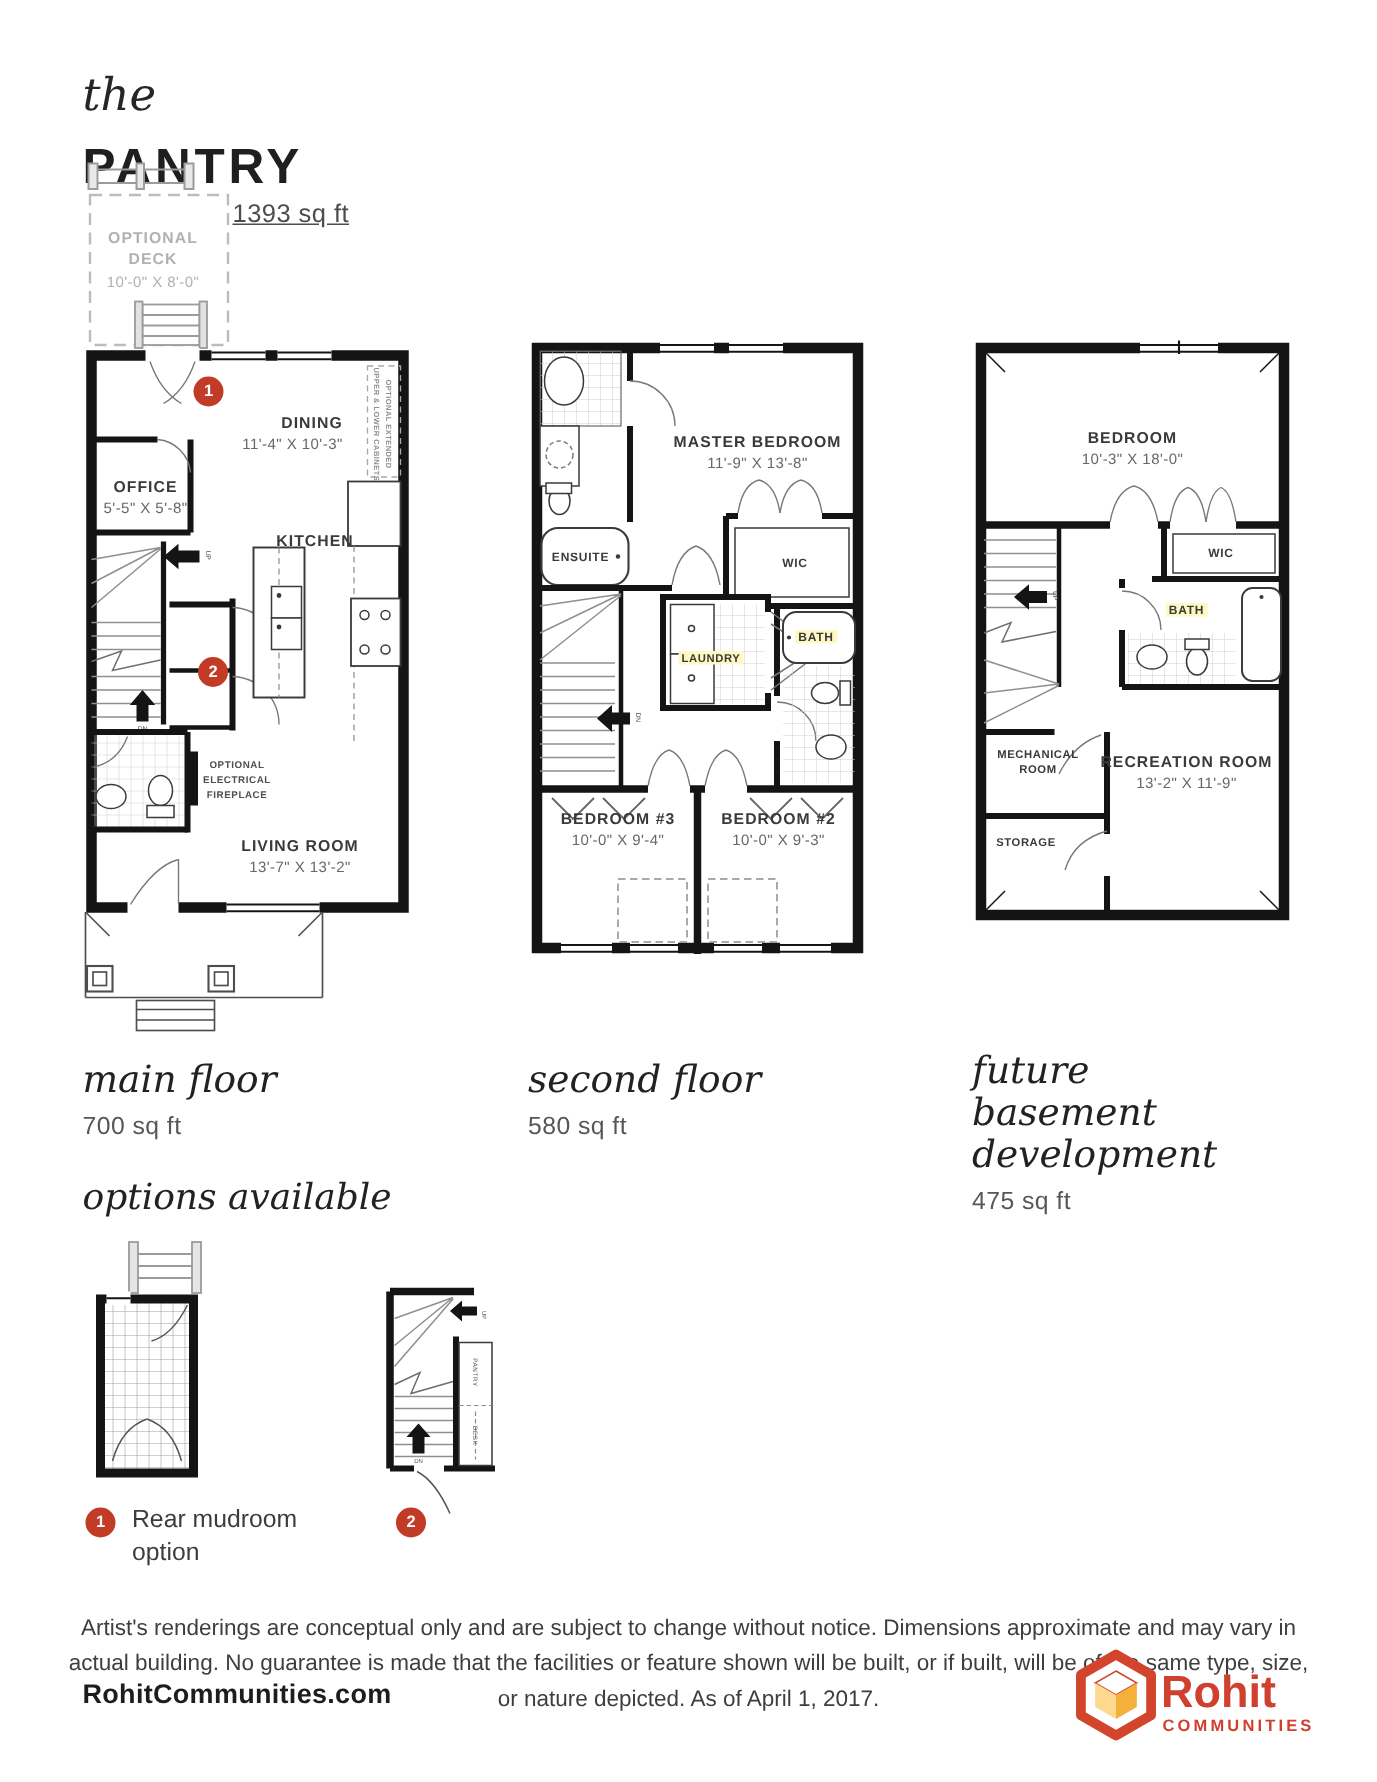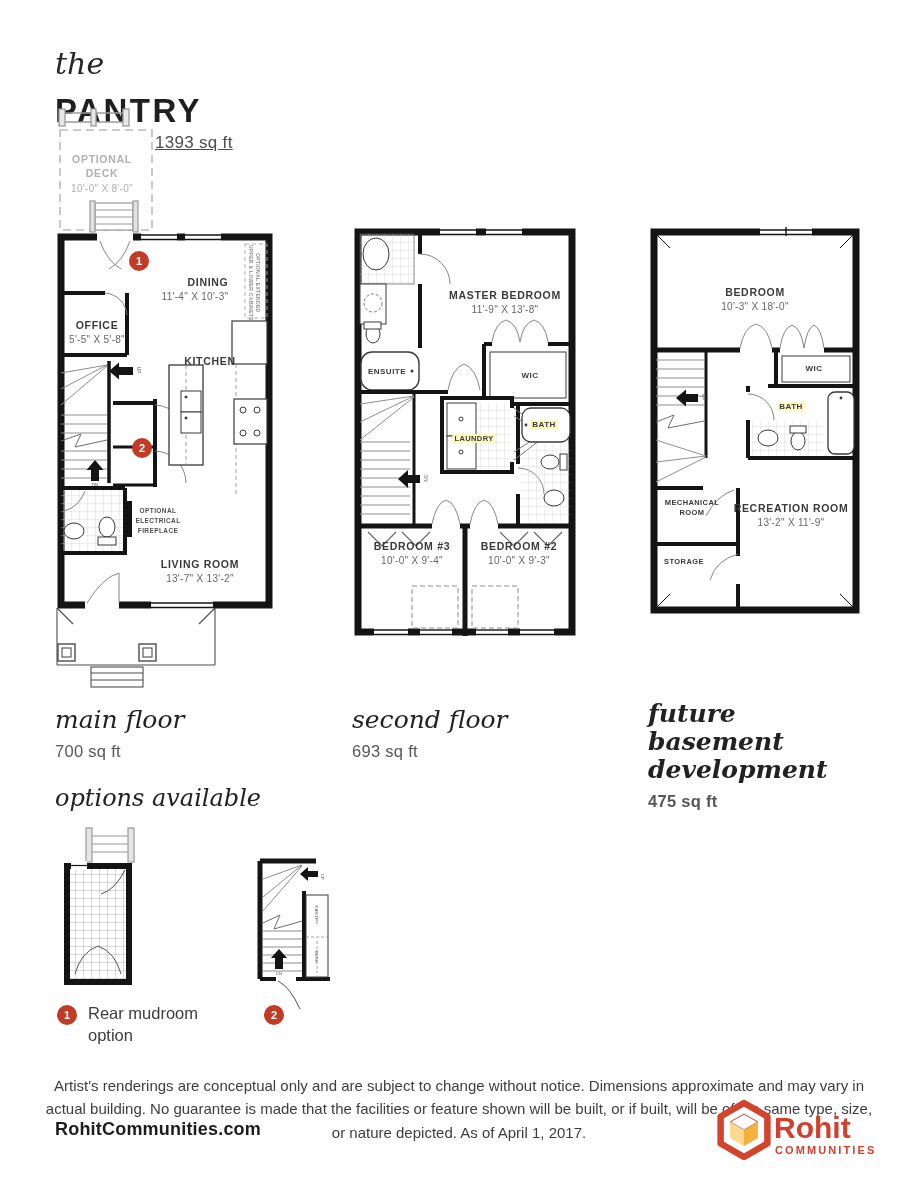--- a/index.html
+++ b/index.html
@@ -405,23 +405,23 @@
     <div class="rn">STORAGE</div>
   </div>
 </section>
 
 <div class="caption" style="left:55px;top:706px;">
   <div>main floor</div>
   <div class="sqft">700 sq ft</div>
 </div>
 <div class="caption" style="left:352px;top:706px;">
   <div>second floor</div>
-  <div class="sqft">693 sq ft</div>
+  <div class="sqft">580 sq ft</div>
 </div>
-<div class="caption" style="left:648px;top:700px;width:190px;font-weight:bold;">
+<div class="caption" style="left:648px;top:700px;width:190px;">
   <div>future basement development</div>
   <div class="sqft">475 sq ft</div>
 </div>
 
 <div class="options-heading">options available</div>
 
 <section class="plan" style="left:59px;top:826px;width:78px;height:166px;">
   <svg width="78" height="166" viewBox="0 0 78 166">
     <defs>
         <pattern id="tr" width="8" height="8" patternUnits="userSpaceOnUse">

